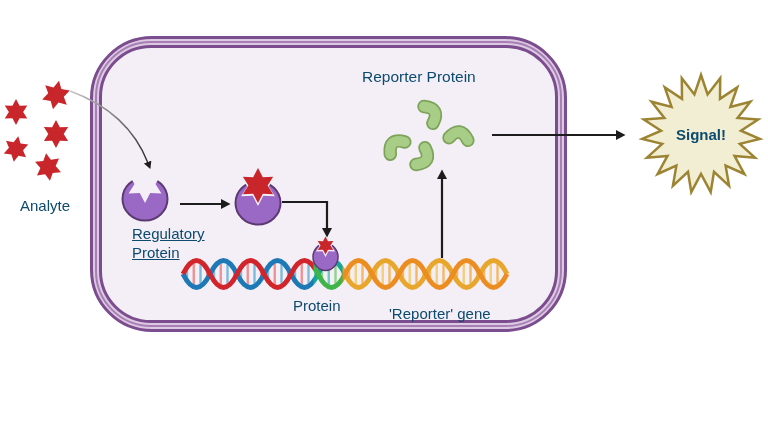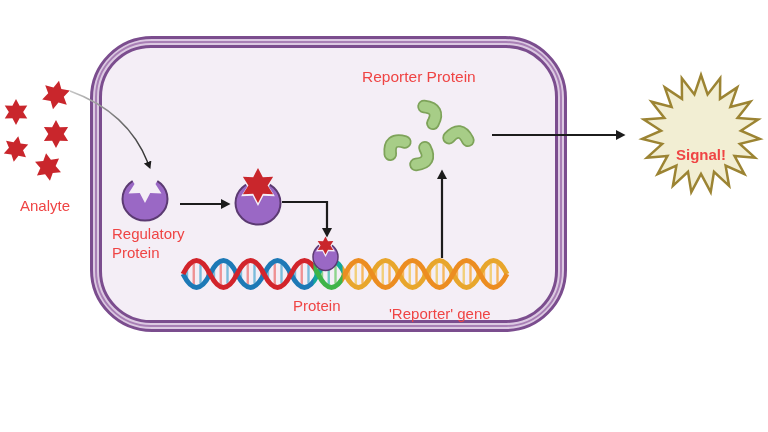--- a/index.html
+++ b/index.html
@@ -11,27 +11,27 @@
   .cell{position:absolute;left:90px;top:36px;width:477px;height:296px;
     box-sizing:border-box;border:3px solid var(--membrane_purple,#7b4d8e);
     border-radius:62px;background:var(--membrane_band,#dcc9e2);}
   .cell-mid{position:absolute;inset:2px;box-sizing:border-box;
     border:2.5px solid var(--membrane_mid,#a87fb5);
     border-radius:56px;background:var(--membrane_band,#dcc9e2);}
   .cell-inner{position:absolute;inset:2px;box-sizing:border-box;
     border:3px solid var(--membrane_purple,#7b4d8e);
     border-radius:52px;background:var(--cell_interior,#f4eef6);}
   svg.layer{position:absolute;left:0;top:0;}
-  .lbl{position:absolute;color:#ef4444;font-size:15px;line-height:19px;z-index:5;}
+  .lbl{position:absolute;color:#0c4a6e;font-size:15px;line-height:19px;z-index:5;}
   .lbl-analyte{left:20px;top:196px;}
-  .lbl-reg{left:112px;top:224px;width:92px;}
+  .lbl-reg{left:132px;top:224px;width:92px;text-decoration:underline;}
   .lbl-repprot{left:362px;top:67px;font-size:15.5px;}
   .lbl-promoter{left:293px;top:296px;}
   .lbl-gene{left:389px;top:296px;margin-top:8px;}
-  .lbl-signal{left:646px;top:125px;width:110px;text-align:center;font-weight:bold;margin-top:20px;}
+  .lbl-signal{left:646px;top:125px;width:110px;text-align:center;font-weight:bold;}
 </style>
 </head>
 <body>
 
 <div id="canvas">
 
   <div class="cell">
     <div class="cell-mid">
       <div class="cell-inner"></div>
     </div>

